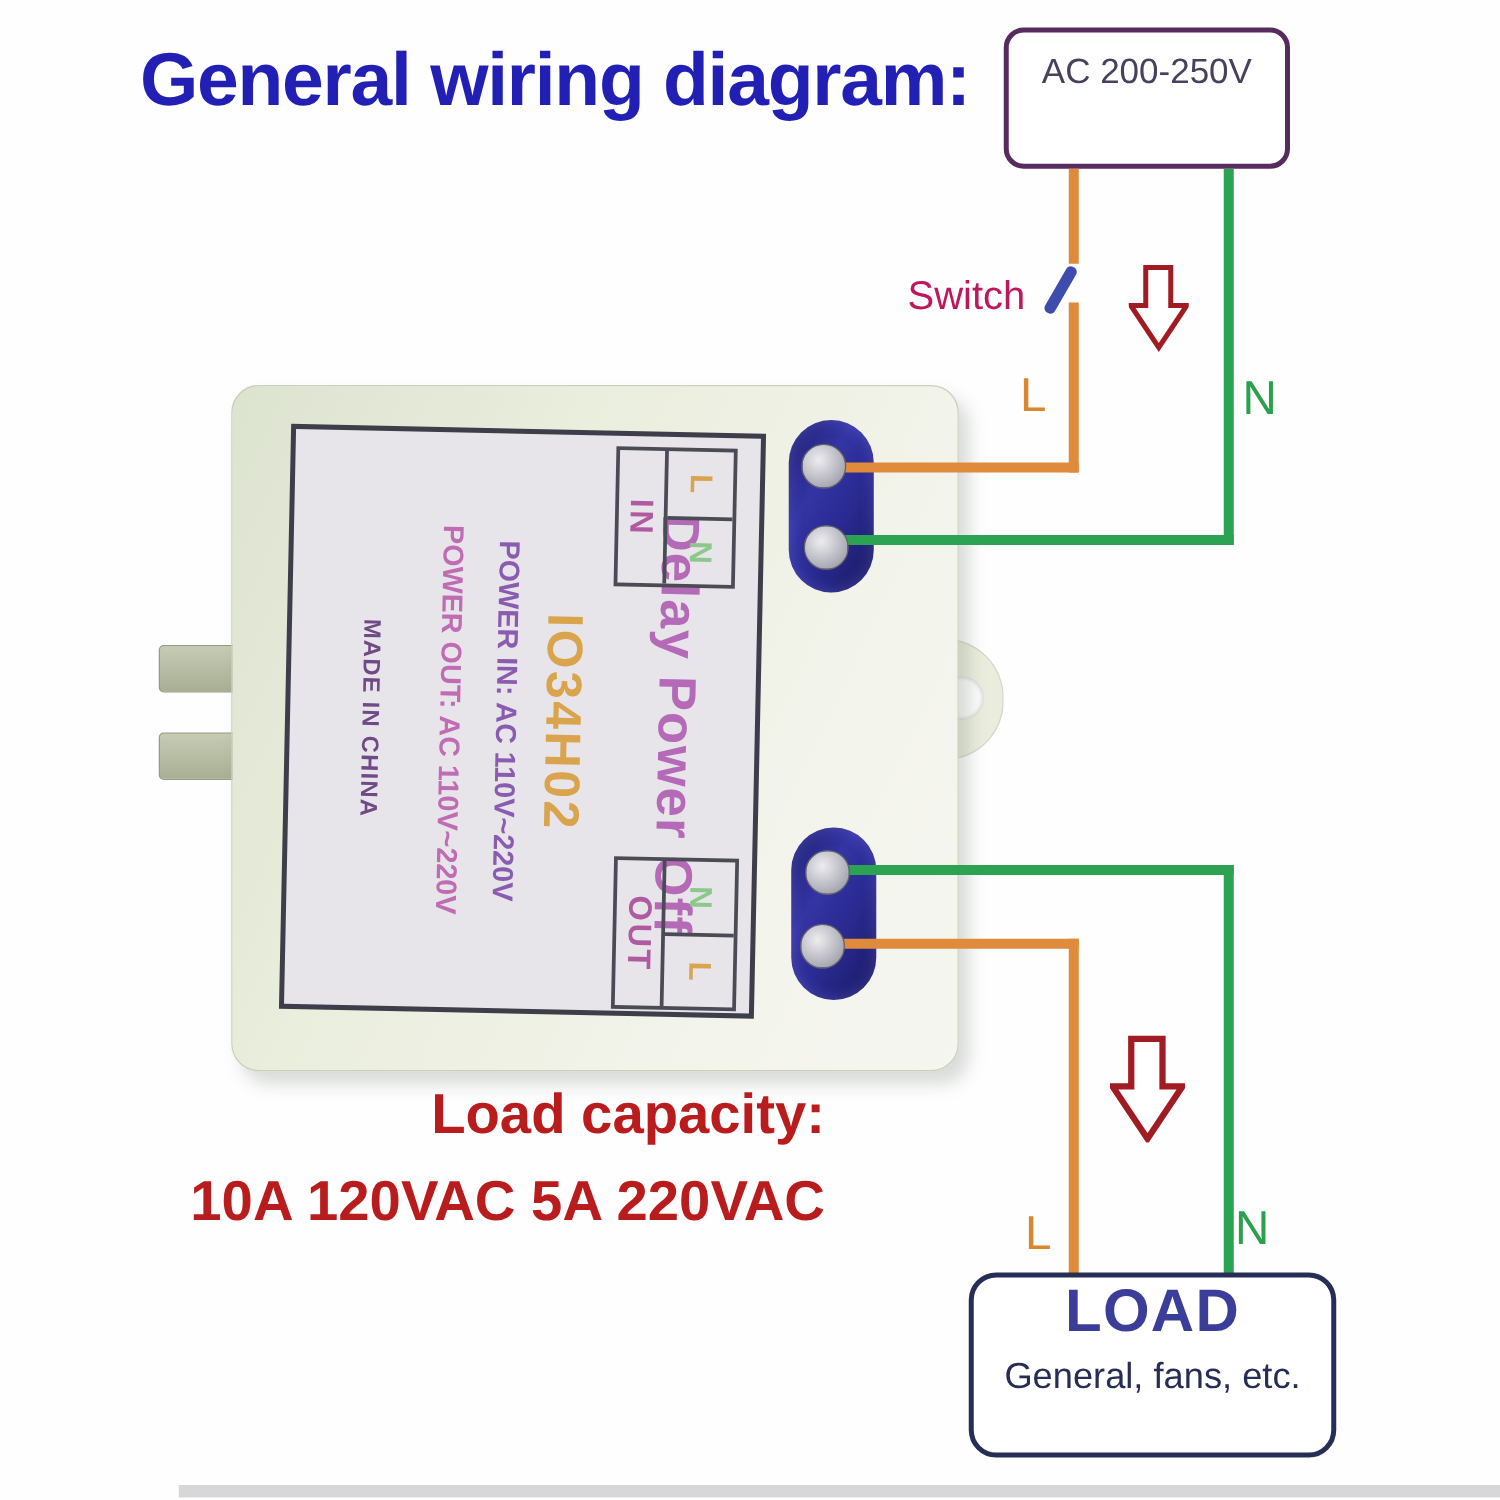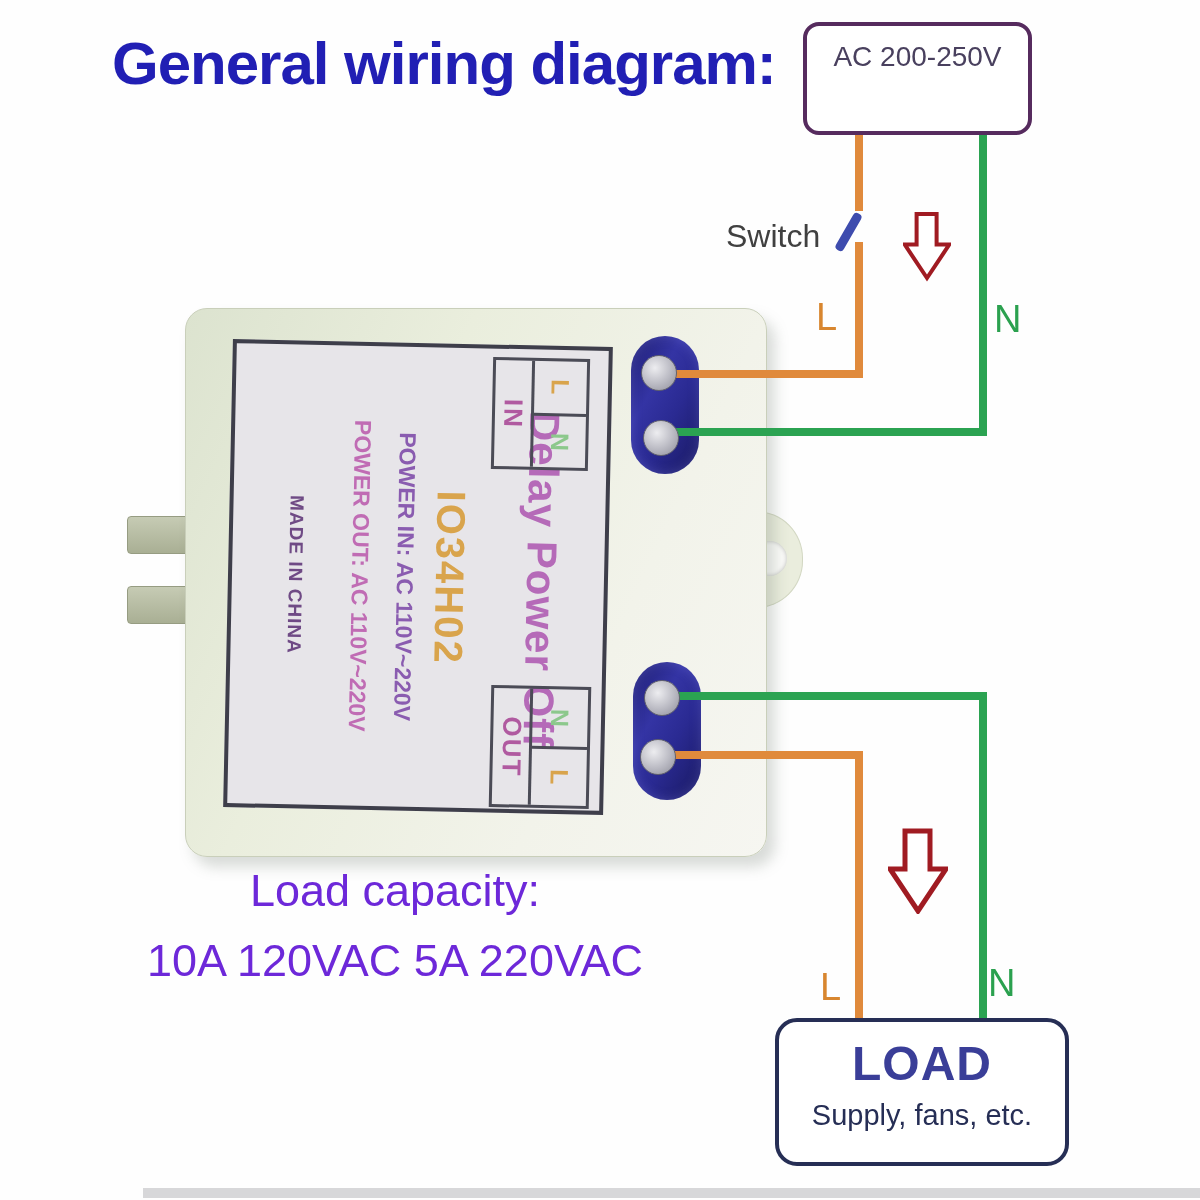--- a/index.html
+++ b/index.html
@@ -34,21 +34,21 @@
   
   .wl{font-size:38px;white-space:nowrap;}
   .wl-orange{color:#d8862f;}
   .wl-green{color:#2ba14f;}
   #lt{left:816px;top:296px;}
   #nt{left:994px;top:298px;}
   #lb{left:820px;top:966px;}
   #nb{left:988px;top:962px;}
 
   
-  .switch-label{left:726px;top:218px;font-size:32px;color:#404040;}
+  .switch-label{left:726px;top:218px;font-size:32px;color:#be185d;}
   .switch-blade{left:844px;top:211px;width:9px;height:42px;background:#3e4cae;border-radius:4px;
                 transform:rotate(30deg);}
 
   
   .tab{left:127px;width:62px;height:36px;background:linear-gradient(180deg,#c6cbb4,#a9af94);
        border:1px solid #969c82;border-radius:4px;}
   #tab1{top:516px;} #tab2{top:586px;}
   .ear{left:744px;top:511px;width:58px;height:95px;background:#eaeddd;border:1px solid #d2d7c2;
        border-left:none;border-radius:0 47px 47px 0;}
   .ear-hole{left:8px;top:29px;width:35px;height:35px;border-radius:50%;background:#fcfcfa;
@@ -87,25 +87,25 @@
   #conn-top{left:631px;top:336px;} #conn-bottom{left:633px;top:662px;}
   .screw{width:36px;height:36px;border-radius:50%;box-sizing:border-box;border:1px solid #62626e;
          background:radial-gradient(circle at 38% 35%,#ededf0,#b9b9c2 55%,#8e8e9a);}
   #s1{left:641px;top:355px;} #s2{left:643px;top:420px;}
   #s3{left:644px;top:680px;} #s4{left:640px;top:739px;}
 
   
   #arrow-top{left:903px;top:204px;} #arrow-bottom{left:888px;top:828px;}
 
   
-  .load-cap{left:130px;top:856px;width:530px;text-align:center;color:#6d28d9;
-            font-size:45px;line-height:70px;font-weight:400;}
+  .load-cap{left:130px;top:856px;width:530px;text-align:right;color:#b91c1c;
+            font-size:45px;line-height:70px;font-weight:700;}
   .load-box{left:775px;top:1018px;width:294px;height:148px;border:4px solid #262e55;border-radius:22px;
             box-sizing:border-box;text-align:center;background:#fff;}
-  .load-title{font-size:48px;font-weight:700;color:#3a3e98;letter-spacing:1px;margin-top:14px;}
+  .load-title{font-size:48px;font-weight:700;color:#3a3e98;letter-spacing:1px;}
   .load-sub{font-size:29px;color:#262e55;margin-top:8px;}
   .bottom-strip{left:143px;top:1188px;width:1057px;height:10px;background:#d7d7d9;}
 </style>
 </head>
 <body>
 
 <div id="canvas">
 
   <div class="abs title">General wiring diagram:</div>
 
@@ -191,17 +191,17 @@
   <div class="abs wl wl-orange" id="lb">L</div>
   <div class="abs wl wl-green" id="nb">N</div>
 
   <div class="abs load-cap">
     <div>Load capacity:</div>
     <div>10A 120VAC 5A 220VAC</div>
   </div>
 
   <div class="abs load-box">
     <div class="load-title">LOAD</div>
-    <div class="load-sub">Supply, fans, etc.</div>
+    <div class="load-sub">General, fans, etc.</div>
   </div>
 
   <div class="abs bottom-strip"></div>
 </div>
 
 </body></html>

